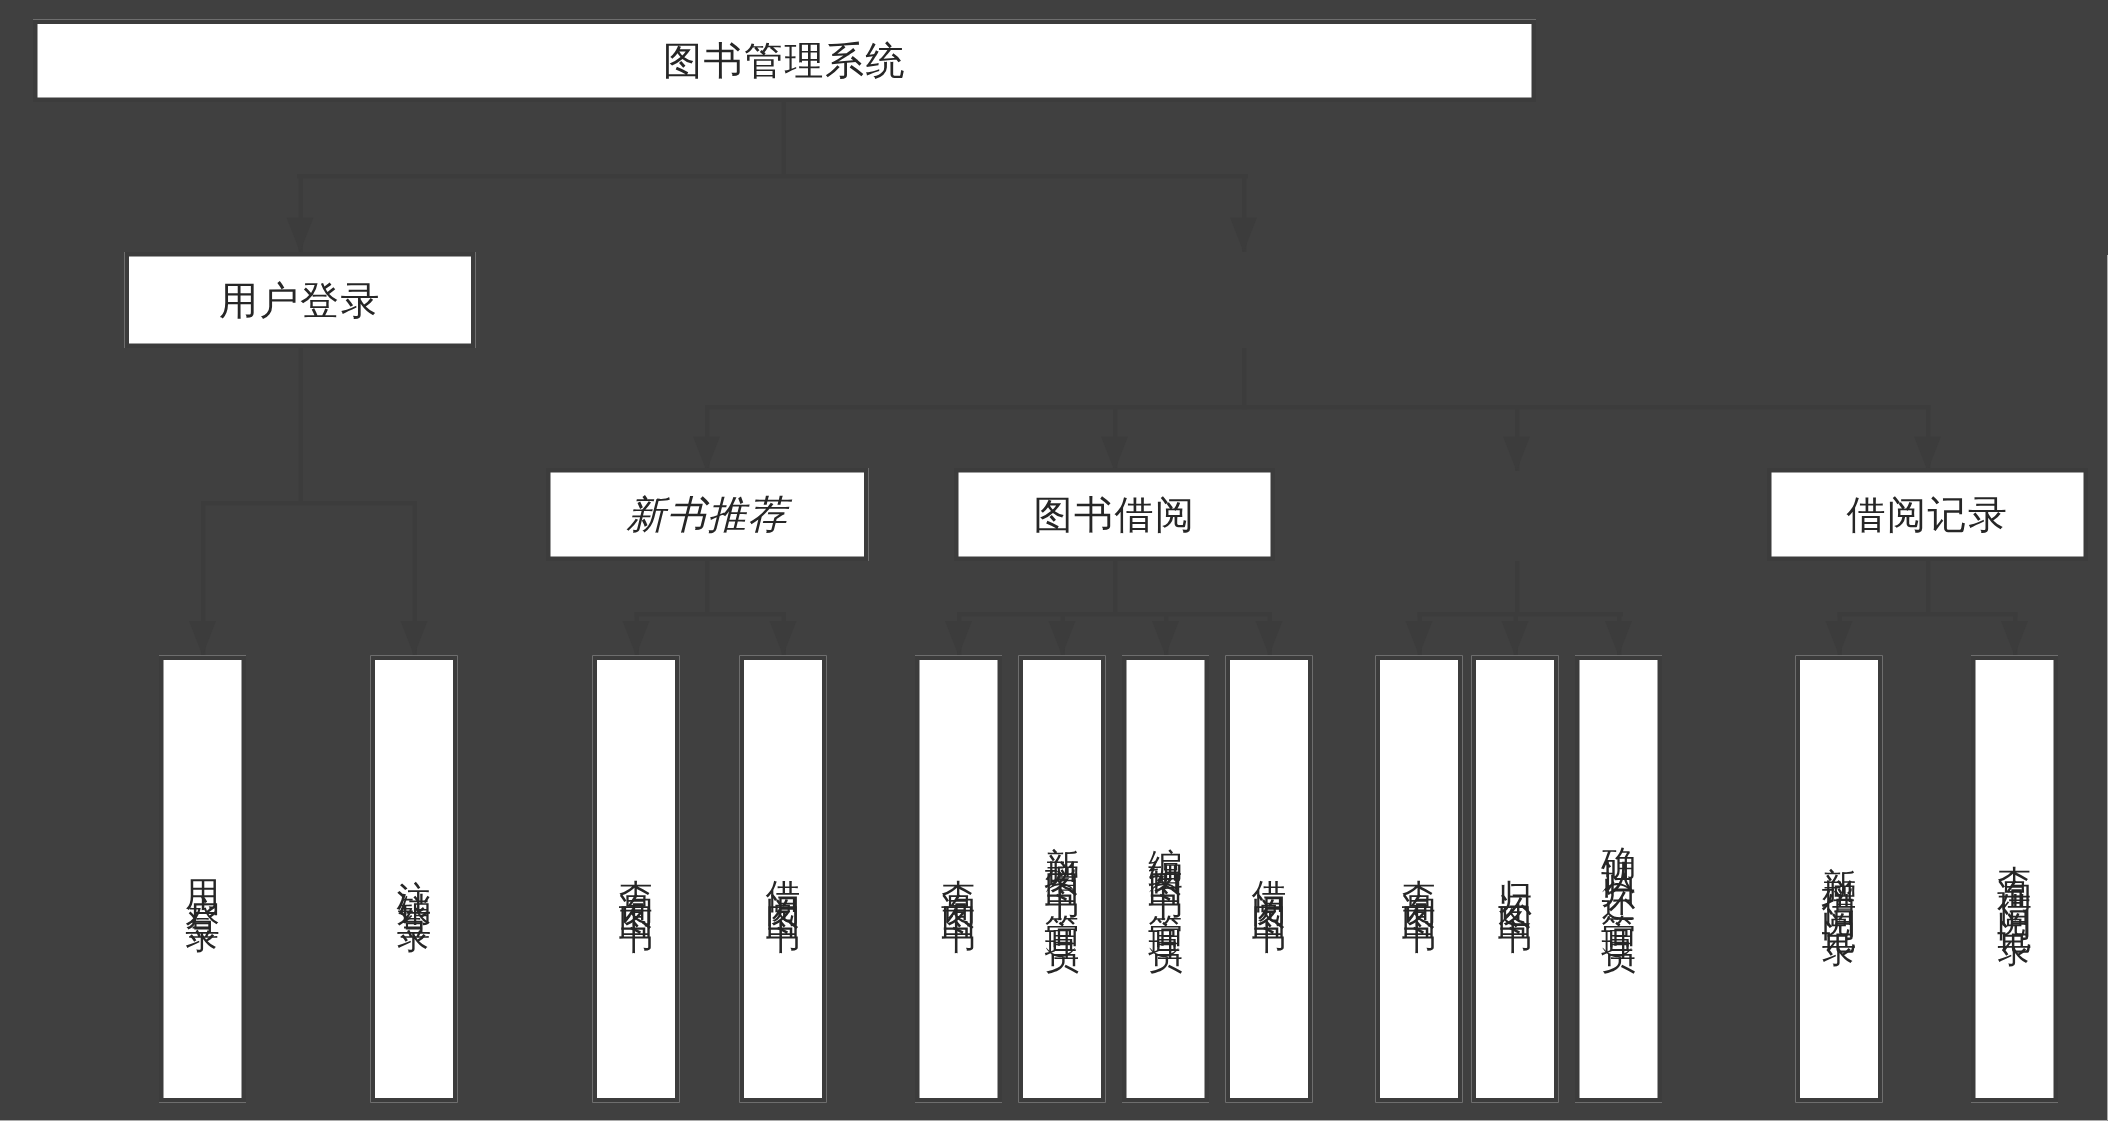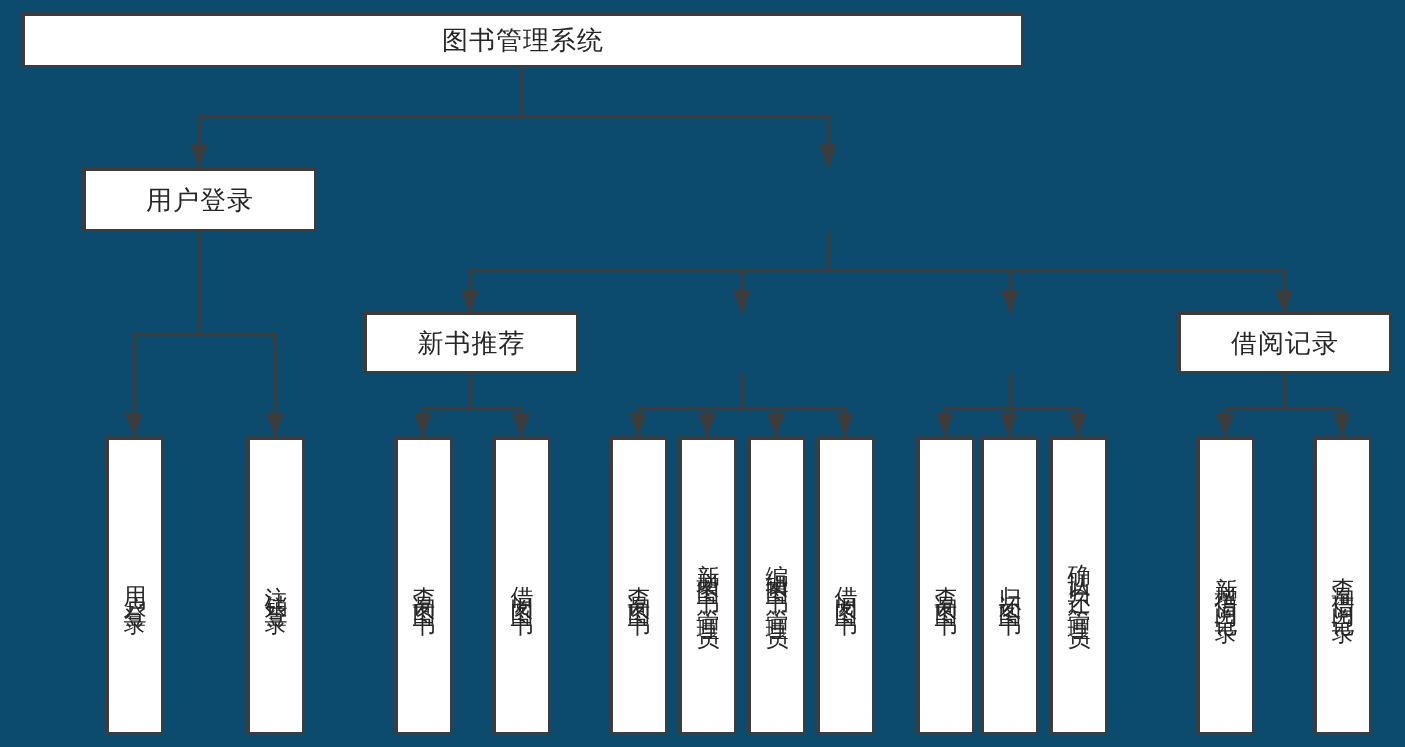--- a/index.html
+++ b/index.html
@@ -1,19 +1,19 @@
 <!DOCTYPE html>
 <html><head>
 <meta charset="utf-8">
 <style>
   html,body{margin:0;padding:0;background:#ffffff;}
   #canvas{
     position:relative;
     width:1405px;height:747px;
-    background:#0c4a6e;
+    background:#404040;
     overflow:hidden;
     font-family:"Liberation Sans","DejaVu Sans",sans-serif;
     color:#262626;
   }
   .box{
     position:absolute;
     background:#ffffff;
     border:3px solid #3c3c3c;
     box-sizing:border-box;
     display:flex;
@@ -101,22 +101,25 @@
   <div class="hline" style="left:470px;top:270px;width:817px;"></div>
   <div class="vline" style="left:470px;top:270px;height:44px;"></div>
   <div class="arr" style="left:462px;top:291px;"></div>
   <div class="vline" style="left:742px;top:270px;height:44px;"></div>
   <div class="arr" style="left:734px;top:291px;"></div>
   <div class="vline" style="left:1010px;top:270px;height:44px;"></div>
   <div class="arr" style="left:1002px;top:291px;"></div>
   <div class="vline" style="left:1284px;top:270px;height:44px;"></div>
   <div class="arr" style="left:1276px;top:291px;"></div>
 
-  <div class="box" style="left:364px;top:312px;width:215px;height:62px;">
+  <div class="box" style="left:364px;top:312px;width:215px;height:62px;font-style:italic;">
     <span>新书推荐</span>
+  </div>
+  <div class="box" style="left:636px;top:312px;width:214px;height:62px;">
+    <span>图书借阅</span>
   </div>
   <div class="box" style="left:1178px;top:312px;width:214px;height:62px;">
     <span>借阅记录</span>
   </div>
 
   <div class="vline" style="left:470px;top:374px;height:36px;"></div>
   <div class="hline" style="left:423px;top:408px;width:101px;"></div>
   <div class="vline" style="left:423px;top:408px;height:29px;"></div>
   <div class="arr" style="left:415px;top:414px;"></div>
   <div class="vline" style="left:521px;top:408px;height:29px;"></div>

